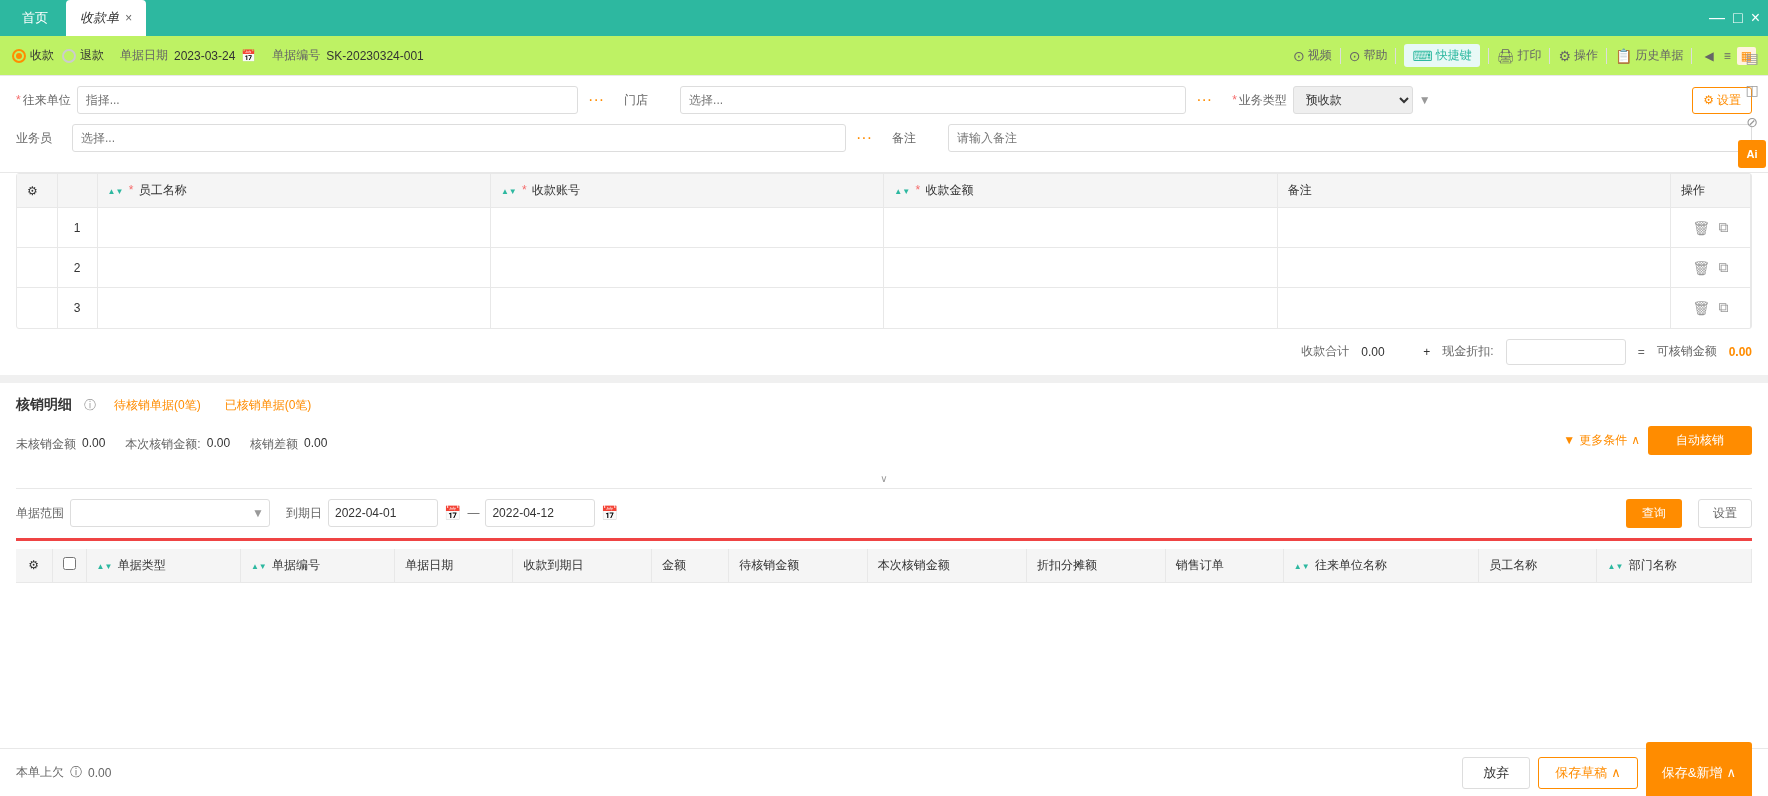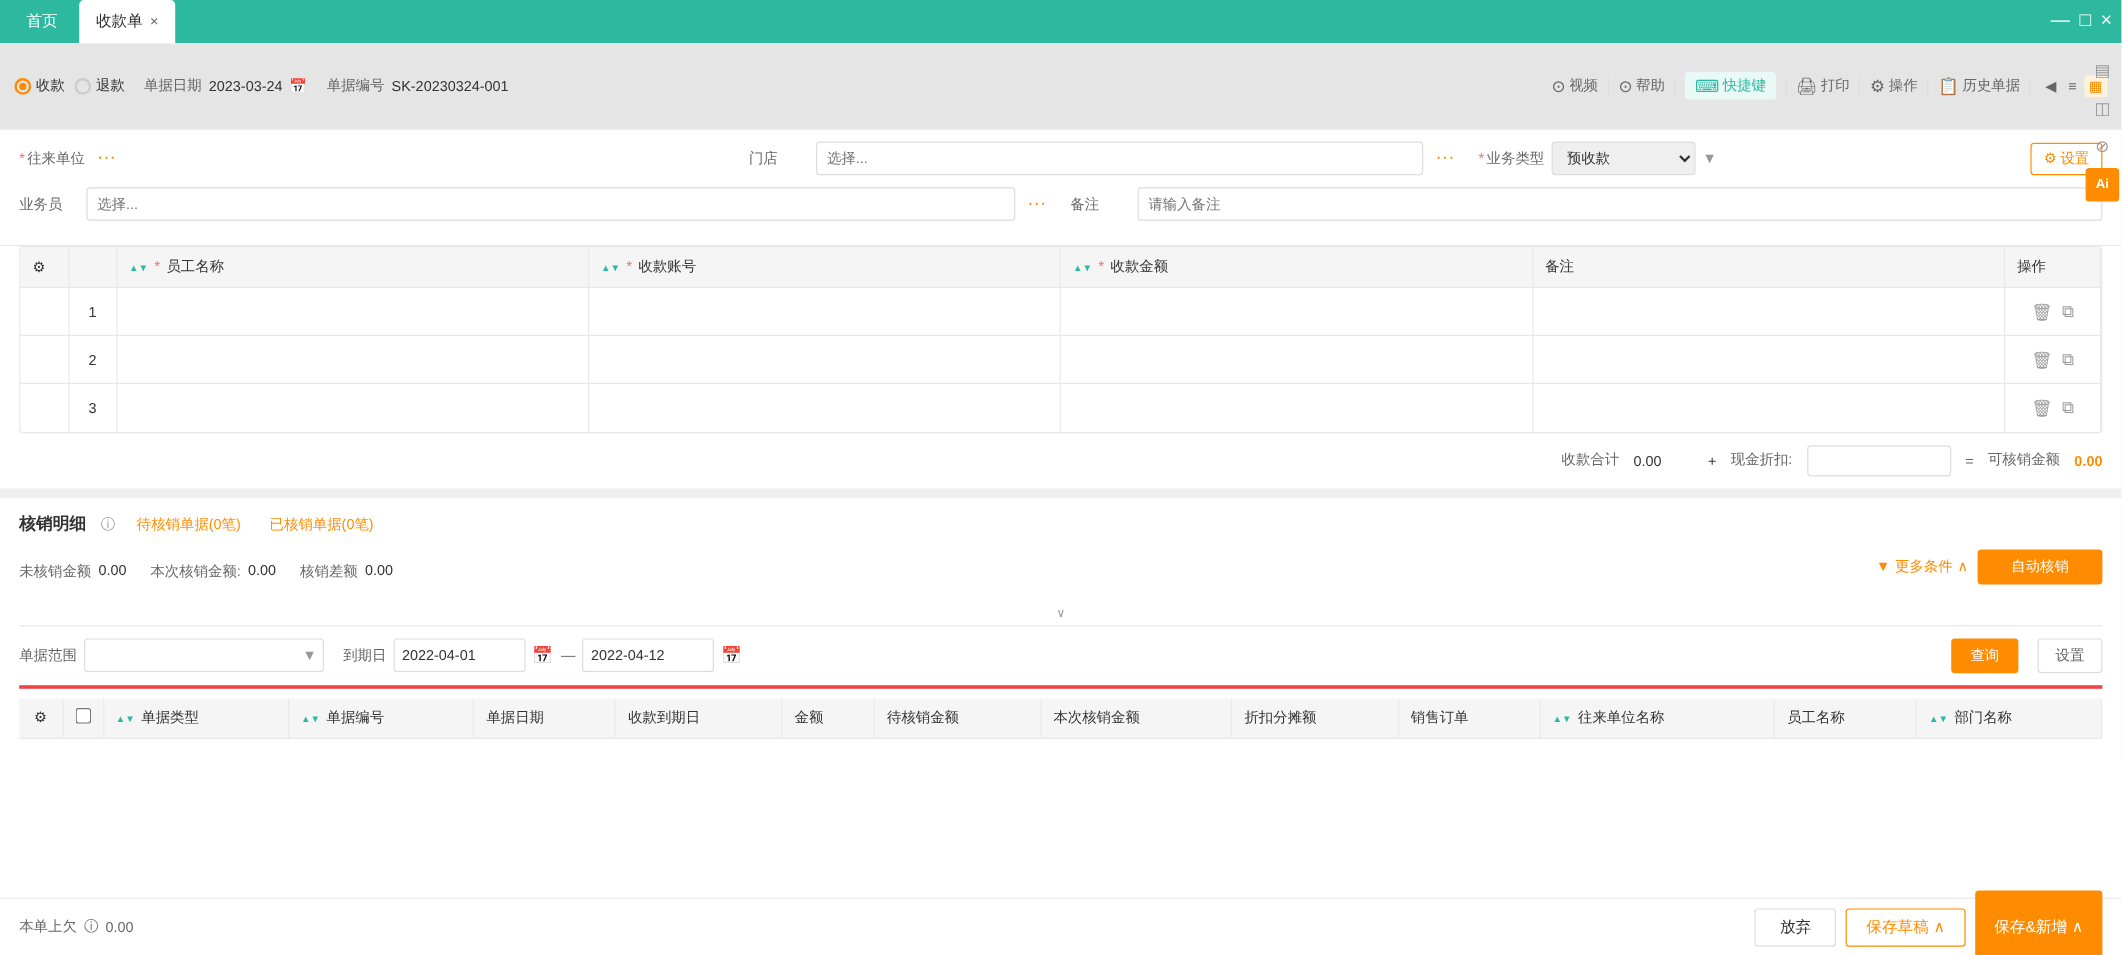--- a/index.html
+++ b/index.html
@@ -26,20 +26,21 @@
       background: #fff;
       color: #333;
       padding: 0 14px;
       height: 36px;
       display: flex;
       align-items: center;
       cursor: pointer;
       font-size: 13px;
       border-radius: 4px 4px 0 0;
       margin-left: 4px;
+      font-style: italic;
     }
     .tab-close {
       margin-left: 6px;
       color: #666;
       font-size: 12px;
       cursor: pointer;
     }
     .tab-bar-spacer { flex: 1; }
     .tab-bar-controls { display: flex; align-items: center; gap: 8px; }
     .tab-bar-controls span { color: #fff; font-size: 16px; cursor: pointer; }
@@ -47,23 +48,23 @@
     
     .main-content {
       background: #fff;
       height: calc(796px - 36px);
       overflow-y: auto;
     }
 
     
     .top-toolbar {
       display: flex;
-      padding: 24px 12px;
+      padding: 8px 12px;
       border-bottom: 1px solid #e8e8e8;
-      background: #e5e5e5;
+      background: #bef264;
       gap: 16px;
     }
     .radio-group { display: flex; align-items: center; gap: 8px; }
     .radio-item { display: flex; align-items: center; gap: 4px; cursor: pointer; }
     .radio-circle {
       width: 14px; height: 14px; border-radius: 50%;
       border: 2px solid #ccc; display: flex; align-items: center; justify-content: center;
     }
     .radio-circle.active { border-color: #ff8c00; }
     .radio-circle.active::after {
@@ -525,20 +526,21 @@
     </div>
   </div>
 
   <div class="form-area">
     <div class="form-row">
 
       <div class="form-field" style="flex:2;">
         <span class="form-field-label">
           <span class="required-star">*</span><span>往来单位</span>
         </span>
+        <input class="form-input" type="text" placeholder="指择..." style="">
         <span class="more-btn">···</span>
       </div>
 
       <div class="form-field" style="flex:2;">
         <span class="form-field-label">门店</span>
         <input class="form-input" type="text" placeholder="选择..." style="">
         <span class="more-btn">···</span>
       </div>
 
       <div class="form-field" style="flex:1.5;">

